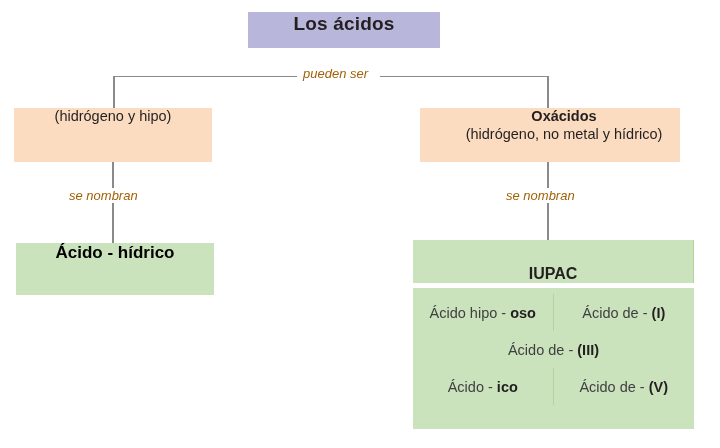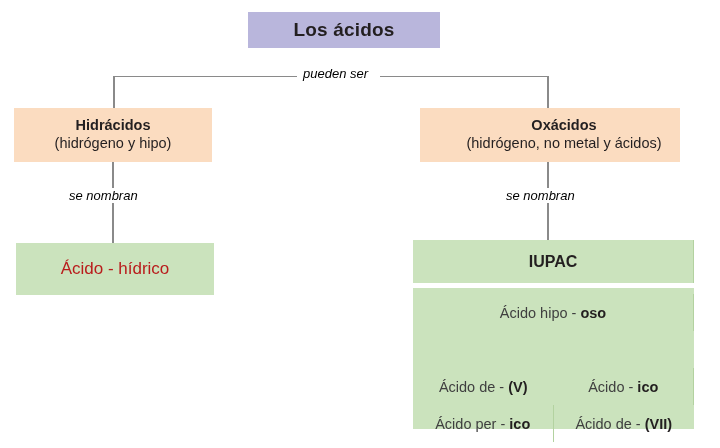--- a/index.html
+++ b/index.html
@@ -30,21 +30,21 @@
   .line.h { height: 1px; }
   .line.v { width: 2px; }
 
   
   .box {
     position: absolute;
     box-sizing: border-box;
     display: flex;
     flex-direction: column;
     align-items: center;
-    justify-content: center;
+    justify-content: flex-start;
     text-align: center;
     line-height: 1.22;
   }
   .box-title {
     background: #b9b6dc;
     left: 248px;
     top: 12px;
     width: 192px;
     height: 36px;
     font-size: 19px;
@@ -78,30 +78,30 @@
   }
   .box-green {
     background: #cbe3bd;
   }
   .box-acido-hidrico {
     left: 16px;
     top: 243px;
     width: 198px;
     height: 52px;
     font-size: 17px;
-    font-weight: normal;
-    color: #b91c1c;
+    font-weight: bold;
+    color: #000000;
   }
 
   
   .edge-label {
     position: absolute;
     font-style: italic;
     font-size: 13px;
-    color: #000000;
+    color: #a16207;
     background: #ffffff;
     padding: 0 6px;
     white-space: nowrap;
   }
   .lbl-pueden-ser {
     left: 297px;
     top: 66px;
   }
   .lbl-se-nombran-left {
     left: 63px;
@@ -151,20 +151,21 @@
     color: #3f3f3f;
     box-sizing: border-box;
   }
   .tcell.left-col {
     border-right: 1px solid #b3d2a0;
   }
   .tbl-head .tcell {
     font-size: 16px;
     font-weight: bold;
     color: #231f20;
+    align-items: flex-end;
   }
   .tcell b {
     font-weight: bold;
     color: #231f20;
   }
   .cell-inner {
     white-space: nowrap;
   }
 </style>
 </head>
@@ -177,27 +178,26 @@
   </div>
 
   <div class="line h" style="left:114px; top:76px; width:183px;"></div>
   <div class="line h" style="left:380px; top:76px; width:169px;"></div>
   <div class="line v" style="left:113px; top:76px; height:33px;"></div>
   <div class="line v" style="left:547px; top:76px; height:33px;"></div>
 
   <div class="edge-label lbl-pueden-ser">pueden ser</div>
 
   <div class="box box-orange box-hidracidos">
-    <span class="box-line1">Hidrácidos</span>
     <span class="box-line2">(hidrógeno y hipo)</span>
   </div>
 
   <div class="box box-orange box-oxacidos">
     <span class="box-line1">Oxácidos</span>
-    <span class="box-line2">(hidrógeno, no metal y ácidos)</span>
+    <span class="box-line2">(hidrógeno, no metal y hídrico)</span>
   </div>
 
   <div class="line v" style="left:112px; top:162px; height:81px;"></div>
   <div class="edge-label lbl-se-nombran-left">se nombran</div>
 
   <div class="line v" style="left:547px; top:162px; height:80px;"></div>
   <div class="edge-label lbl-se-nombran-right">se nombran</div>
 
   <div class="box box-green box-acido-hidrico">
     <span>Ácido - hídrico</span>
@@ -211,39 +211,37 @@
         </div>
       </div>
     </div>
 
     <div class="tbl-body">
 
       <div class="trow">
         <div class="tcell left-col">
           <span class="cell-inner"><span>Ácido hipo - </span><b>oso</b></span>
         </div>
-      </div>
-
-      <div class="trow">
-      </div>
-
-      <div class="trow">
+        <div class="tcell">
+          <span class="cell-inner"><span>Ácido de - </span><b>(I)</b></span>
+        </div>
+      </div>
+
+      <div class="trow">
+        <div class="tcell">
+          <span class="cell-inner"><span>Ácido de - </span><b>(III)</b></span>
+        </div>
+      </div>
+
+      <div class="trow">
+        <div class="tcell left-col">
+          <span class="cell-inner"><span>Ácido - </span><b>ico</b></span>
+        </div>
         <div class="tcell">
           <span class="cell-inner"><span>Ácido de - </span><b>(V)</b></span>
         </div>
-        <div class="tcell left-col">
-          <span class="cell-inner"><span>Ácido - </span><b>ico</b></span>
-        </div>
-      </div>
-
-      <div class="trow">
-        <div class="tcell left-col">
-          <span class="cell-inner"><span>Ácido per - </span><b>ico</b></span>
-        </div>
-        <div class="tcell">
-          <span class="cell-inner"><span>Ácido de - </span><b>(VII)</b></span>
-        </div>
-      </div>
+      </div>
+
 
     </div>
   </div>
 
 </div>
 
 </body></html>

